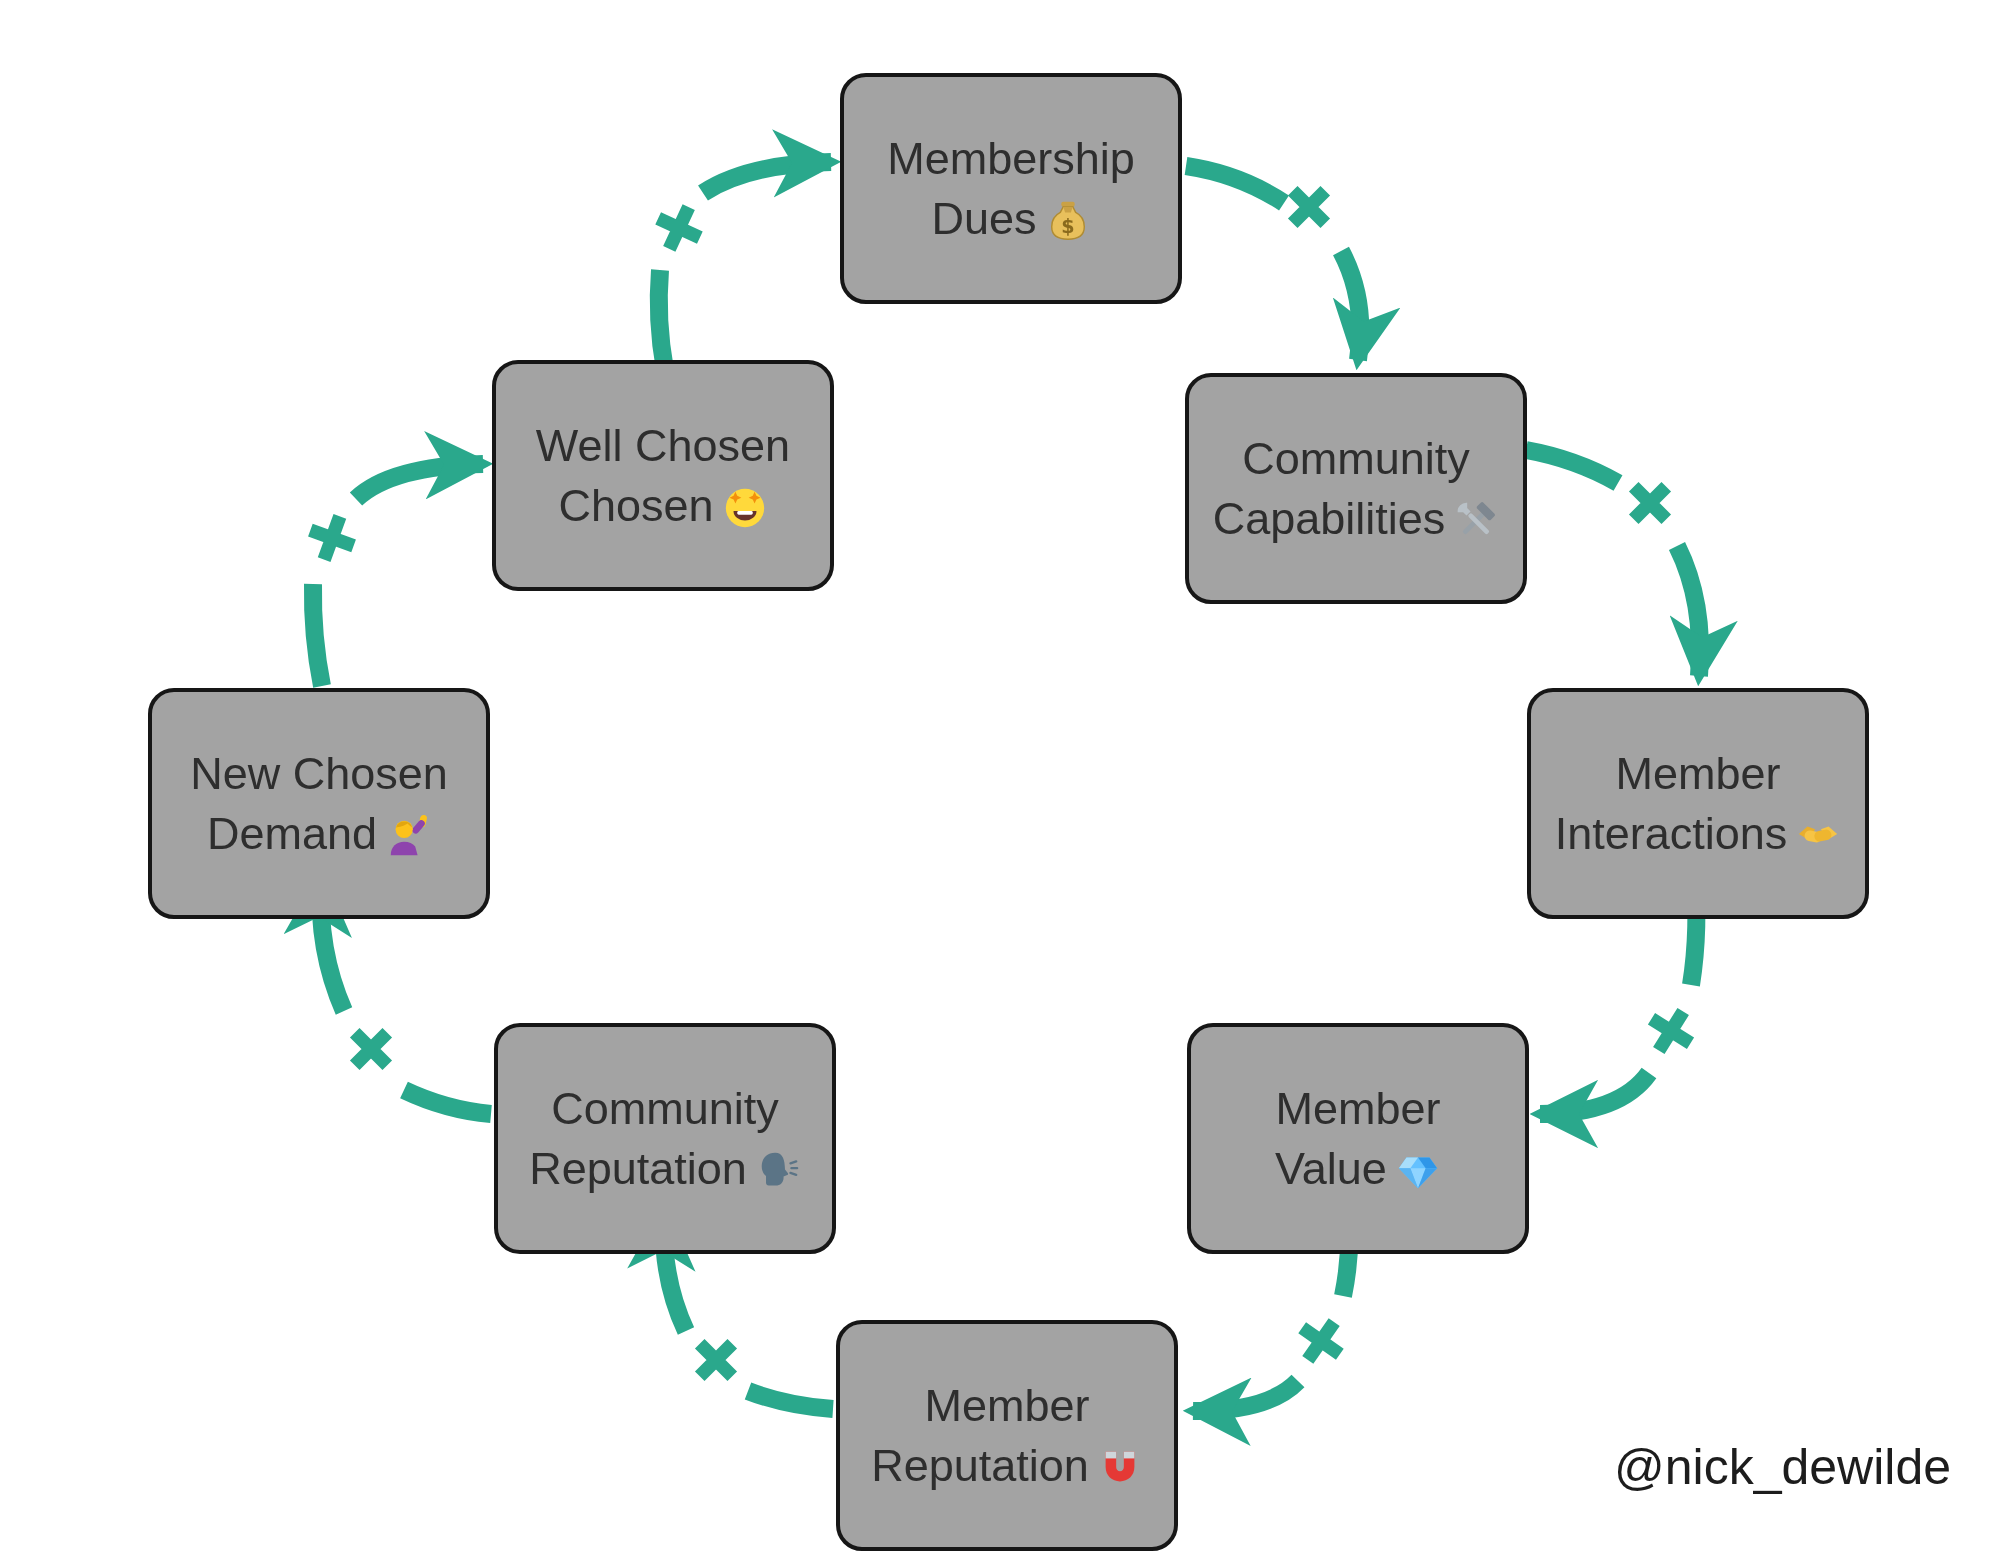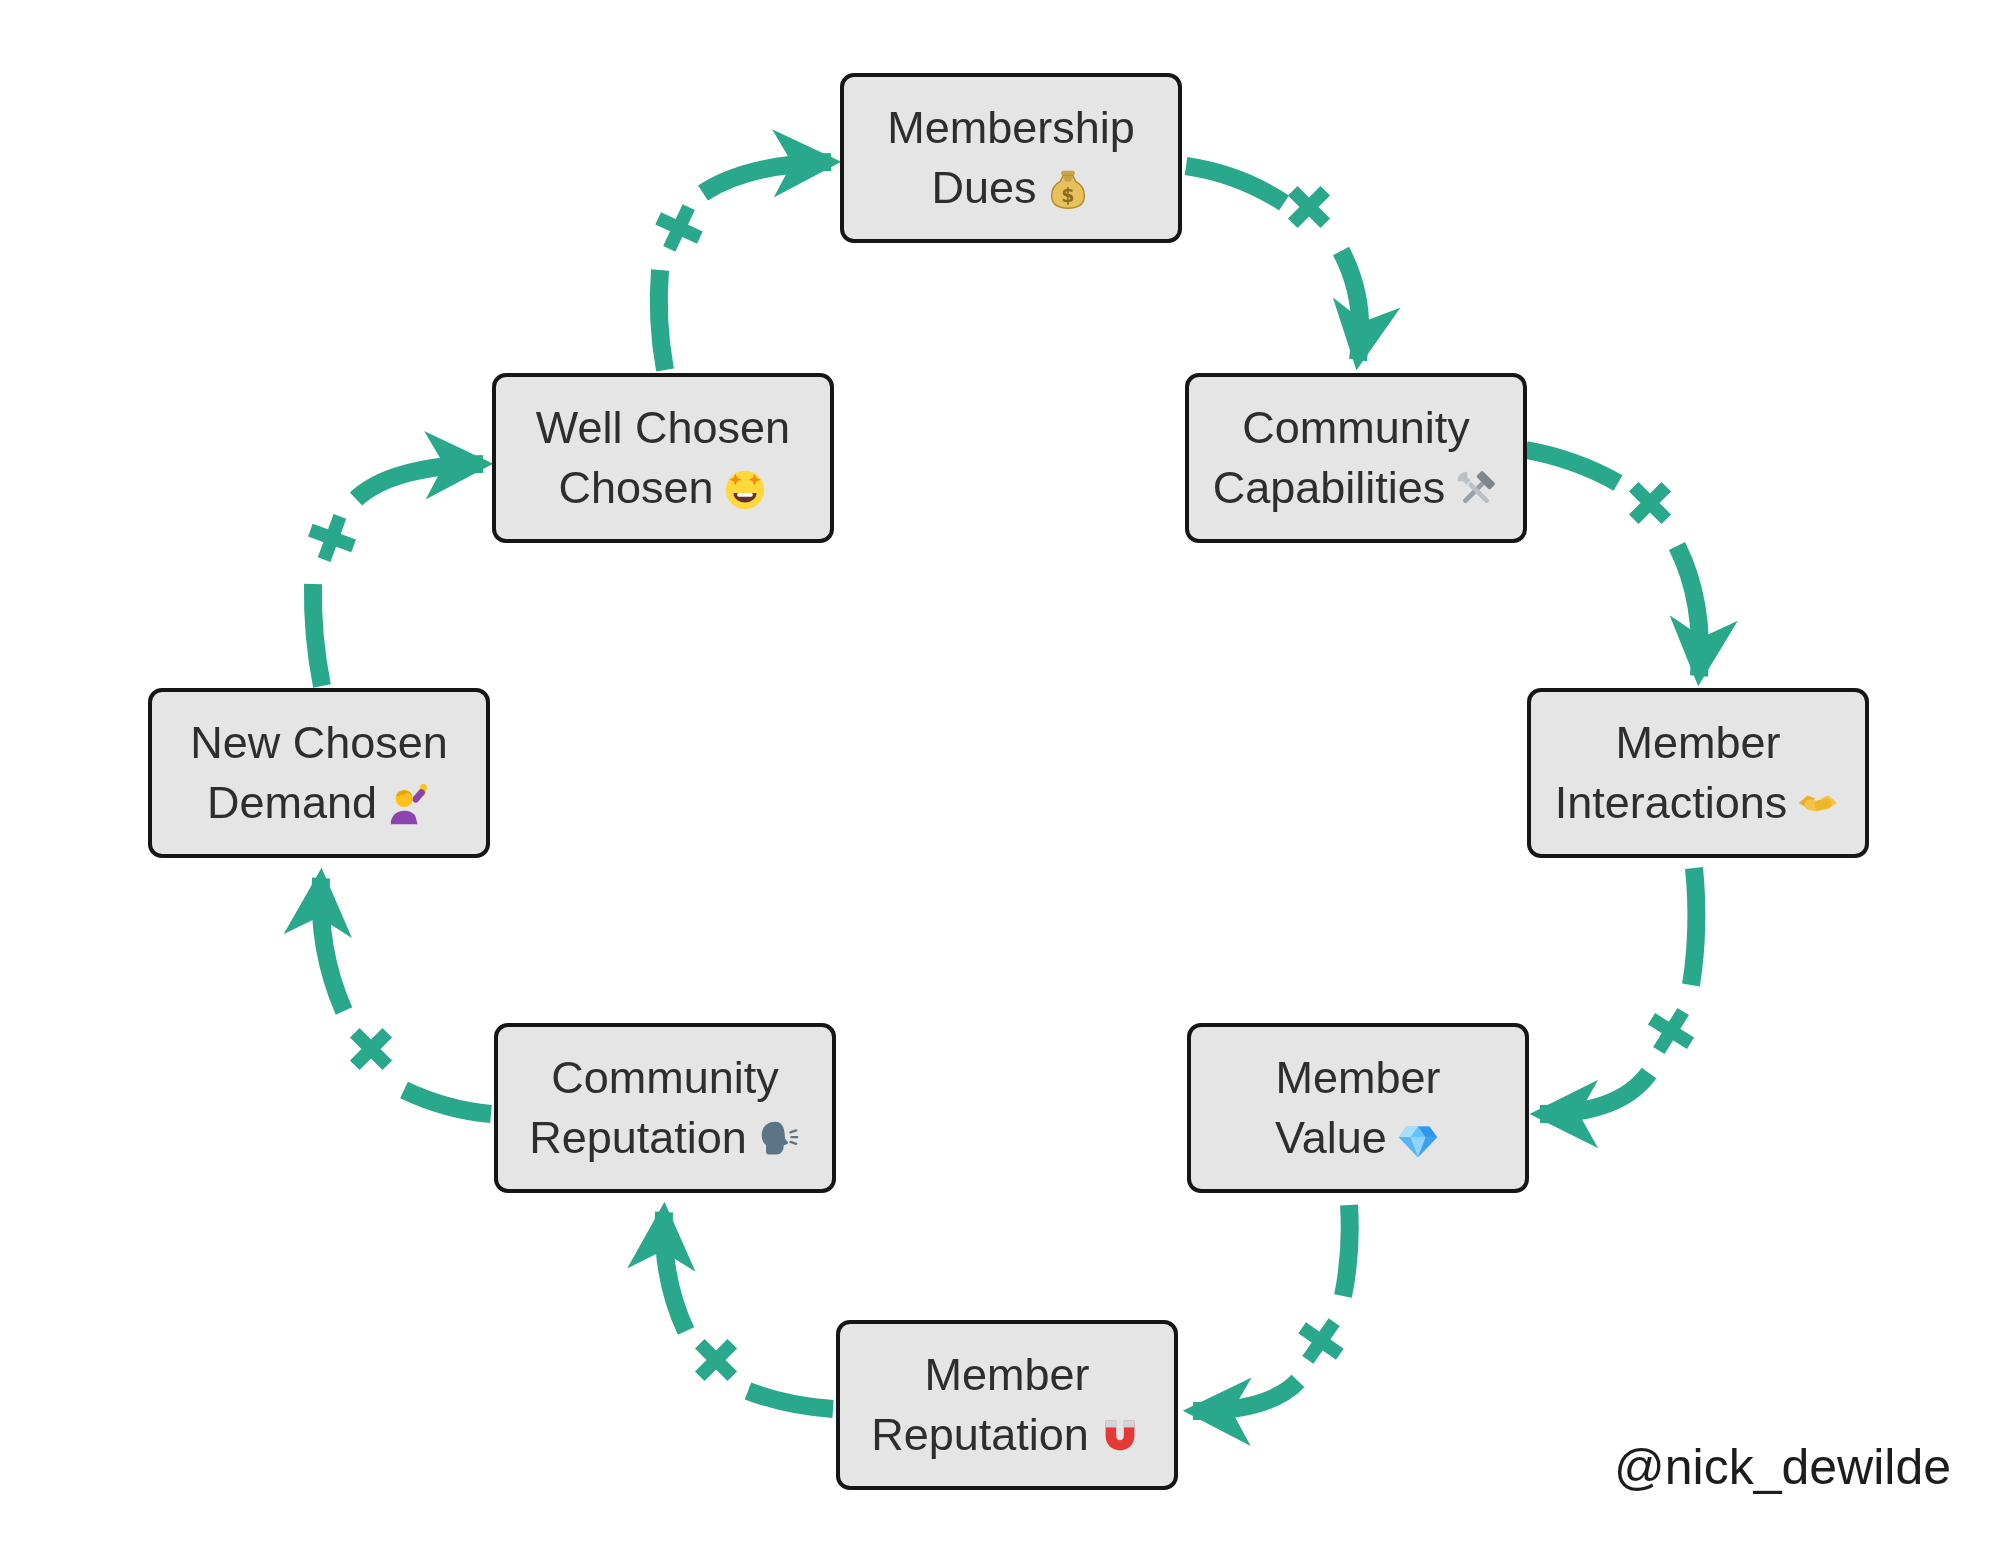--- a/index.html
+++ b/index.html
@@ -4,22 +4,22 @@
 <style>
   html,body { margin:0; padding:0; }
   body {
     width:2000px; height:1560px; background:#ffffff;
     font-family:"Liberation Sans", sans-serif;
     position:relative; overflow:hidden;
   }
   #canvas { position:absolute; inset:0; width:2000px; height:1560px; }
   #arrows { position:absolute; left:0; top:0; width:2000px; height:1560px; }
   .node {
-    position:absolute; width:342px; height:170px; background:#e5e5e5;
-    border:4.5px solid #161616; border-radius:14px; box-sizing:border-box;
+    position:absolute; width:342px; height:231px; background:#a3a3a3;
+    border:4.5px solid #161616; border-radius:26px; box-sizing:border-box;
     display:flex; align-items:center; justify-content:center; text-align:center;
   }
   .node-text { font-size:45px; line-height:60px; color:#2e2e2e; font-weight:400; }
   .l2wrap { white-space:nowrap;margin-top:24px; }
   .node-icon { display:inline-block; }
   .node-icon svg { vertical-align:-10px; margin-left:8px; }
   .watermark {
     position:absolute; left:1614px; top:1438px; width:340px;
     font-size:50px; font-weight:400; color:#1d1d1d; letter-spacing:0px;
   }
@@ -172,21 +172,21 @@
       <span class="l2wrap"><span>Demand</span><span class="node-icon"><svg viewBox="0 0 48 48" width="46" height="46">
               <rect x="36" y="2" width="7" height="13" rx="3.5" fill="#fcc21b" transform="rotate(14 39.5 8.5)"></rect>
               <path d="M32 18 l6-7" stroke="#8e44ad" stroke-width="7" stroke-linecap="round" fill="none"></path>
               <circle cx="20" cy="17" r="9" fill="#fcc21b"></circle>
               <path d="M11.5 15 a9 9 0 0 1 17 0 c-2.5-1.5-5-4-5-4 -3 2.5-9 4-12 4z" fill="#e2a610"></path>
               <path d="M6 44 c0-9 6-14 14-14 5 0 9 1.8 11.5 5 L34 44 z" fill="#8e44ad"></path>
             </svg></span></span>
     </div>
   </div>
 
-  <div class="node" style="left:492px; top:373px;">
+  <div class="node" style="left:492px; top:360px;">
     <div class="node-text">
       <span>Well Chosen</span><br>
       <span class="l2wrap"><span>Chosen</span><span class="node-icon"><svg viewBox="0 0 48 48" width="46" height="46">
               <circle cx="24" cy="24" r="20" fill="#ffd93b"></circle>
               <path d="M14 7 l1.9 4.3 4.3 1.9 -4.3 1.9 -1.9 4.3 -1.9-4.3 -4.3-1.9 4.3-1.9 z" fill="#f4900c"></path>
               <path d="M34 7 l1.9 4.3 4.3 1.9 -4.3 1.9 -1.9 4.3 -1.9-4.3 -4.3-1.9 4.3-1.9 z" fill="#f4900c"></path>
               <path d="M12 27 a12 10 0 0 0 24 0 z" fill="#65332b"></path>
               <rect x="16" y="27" width="16" height="4" rx="1.5" fill="#ffffff"></rect>
             </svg></span></span>
     </div>

